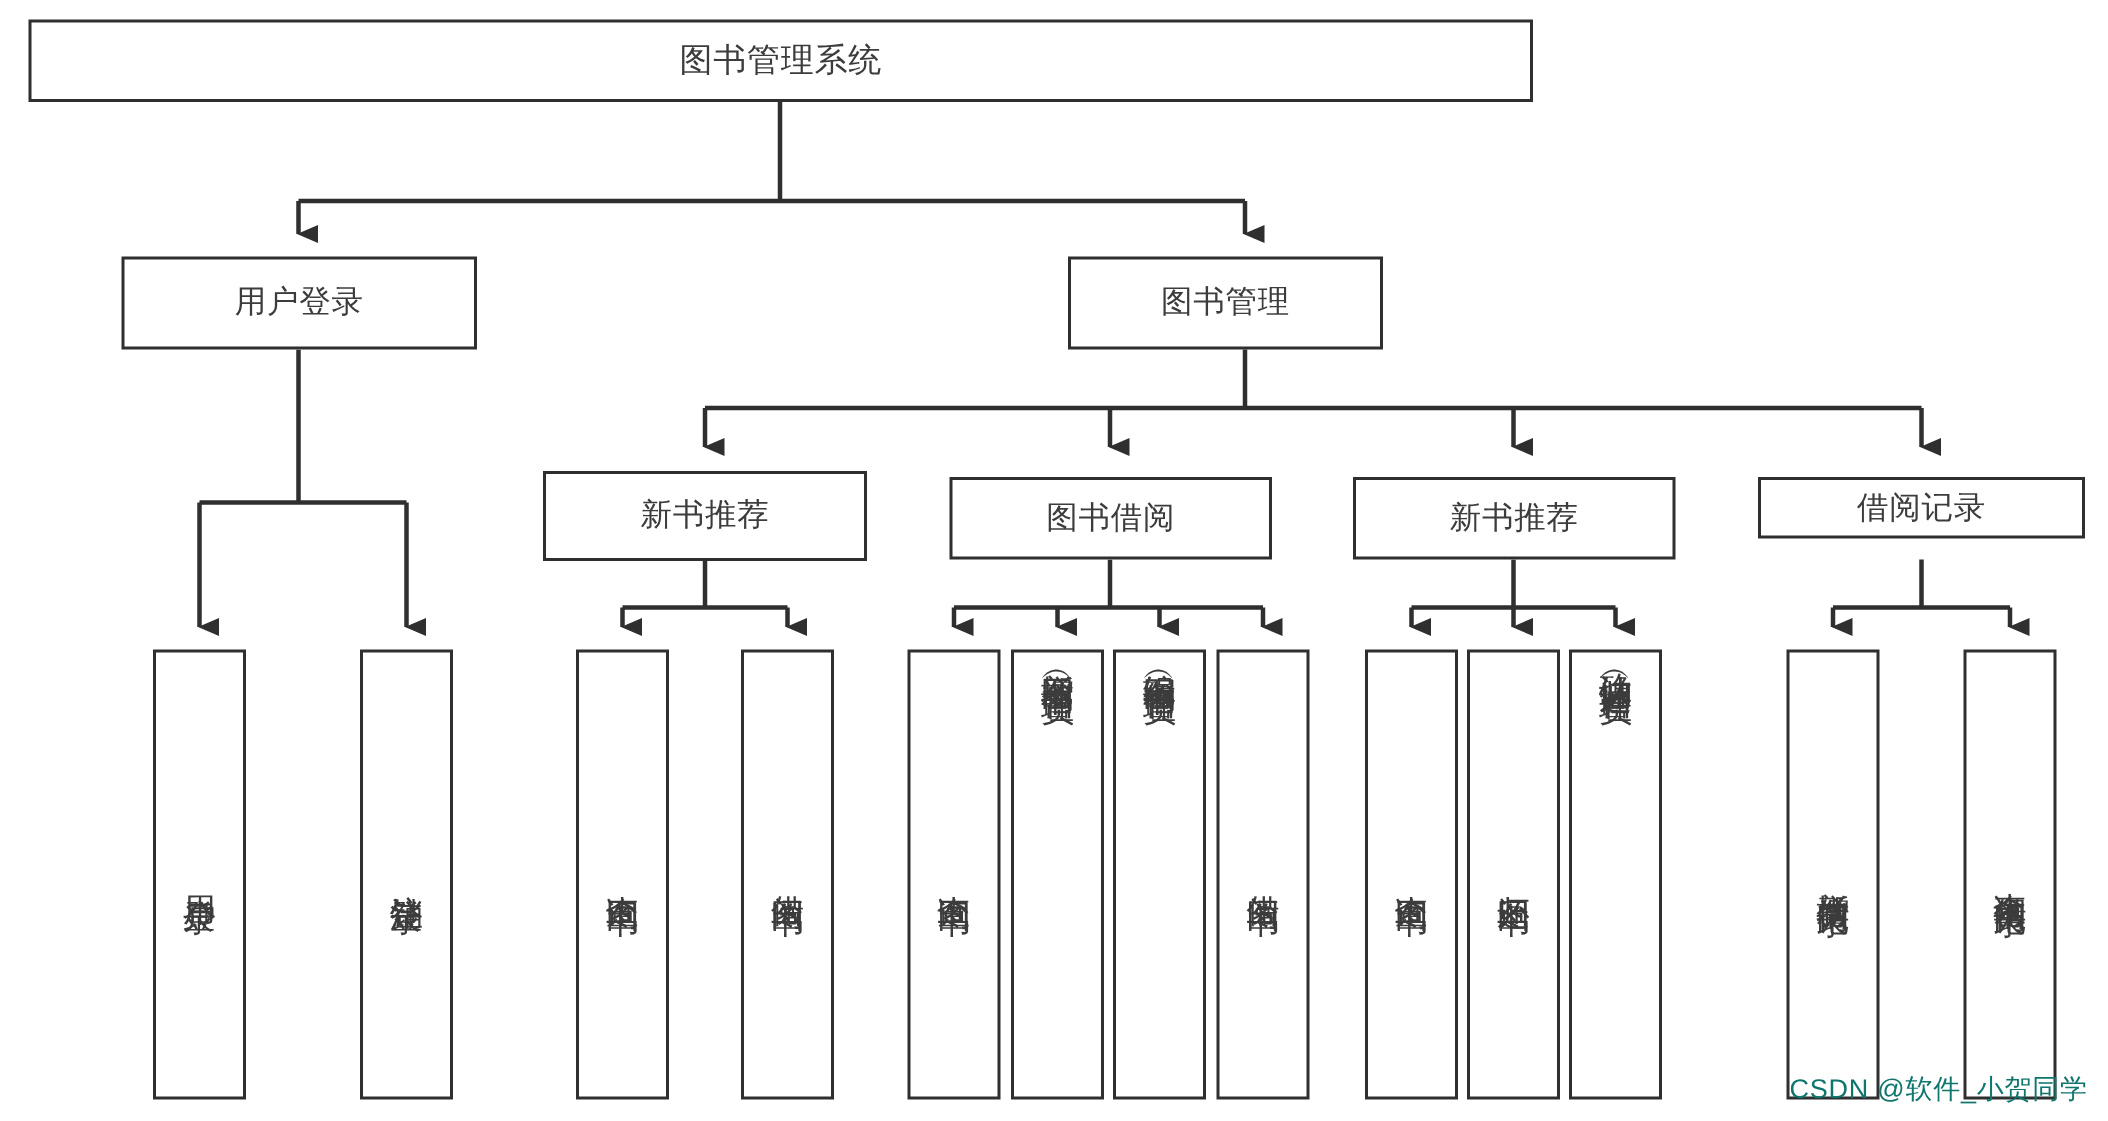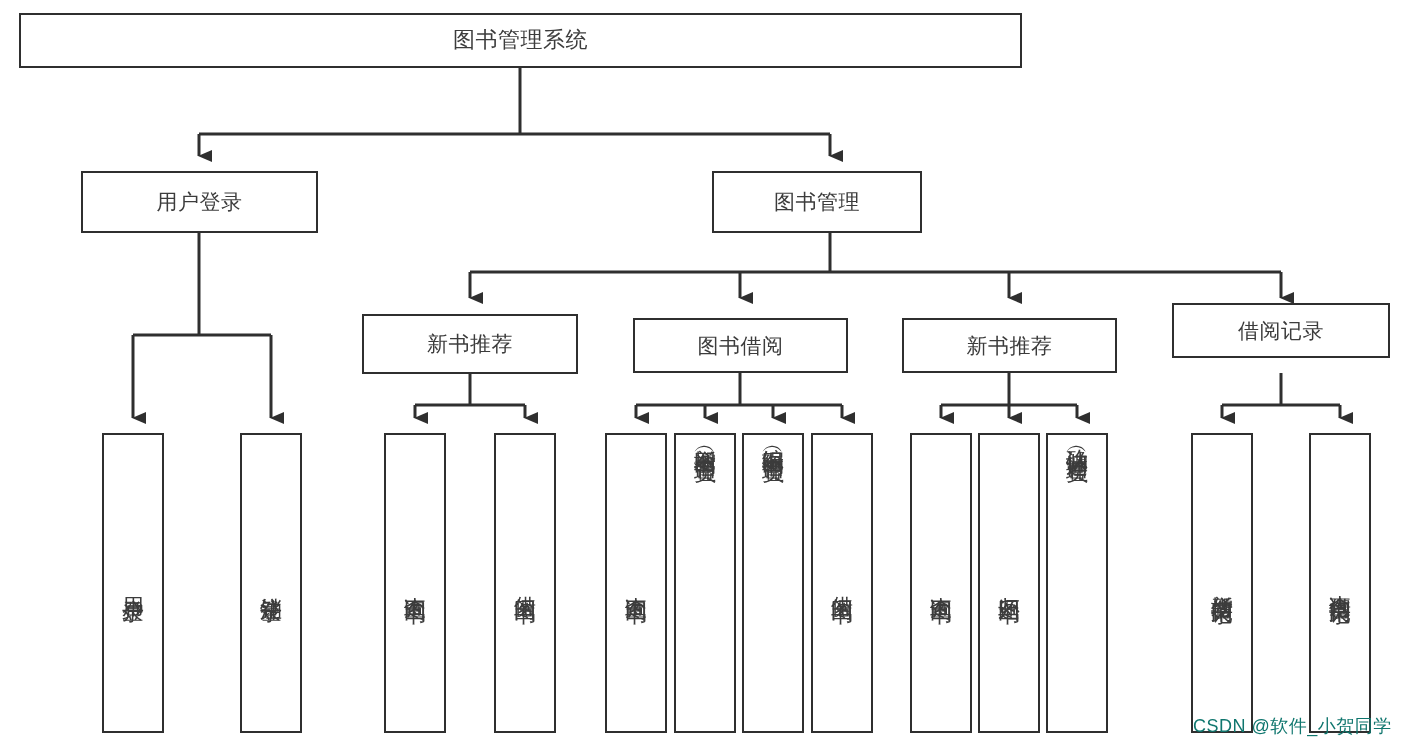--- a/index.html
+++ b/index.html
@@ -145,21 +145,21 @@
 
   <div class="node-box horizontal" style="left:362px; top:314px; width:216px; height:60px;">
     <span class="node-label">新书推荐</span>
   </div>
   <div class="node-box horizontal" style="left:633px; top:318px; width:215px; height:55px;">
     <span class="node-label">图书借阅</span>
   </div>
   <div class="node-box horizontal" style="left:902px; top:318px; width:215px; height:55px;">
     <span class="node-label">新书推荐</span>
   </div>
-  <div class="node-box horizontal" style="left:1172px; top:303px; width:218px; height:55px;">
+  <div class="node-box horizontal" style="left:1172px; top:318px; width:218px; height:41px;">
     <span class="node-label">借阅记录</span>
   </div>
 
   <div class="node-box vertical" style="left:102px; top:433px; width:62px; height:300px;">
     <span class="node-label">用户登录</span>
   </div>
   <div class="node-box vertical" style="left:240px; top:433px; width:62px; height:300px;">
     <span class="node-label">注销登录</span>
   </div>
 

